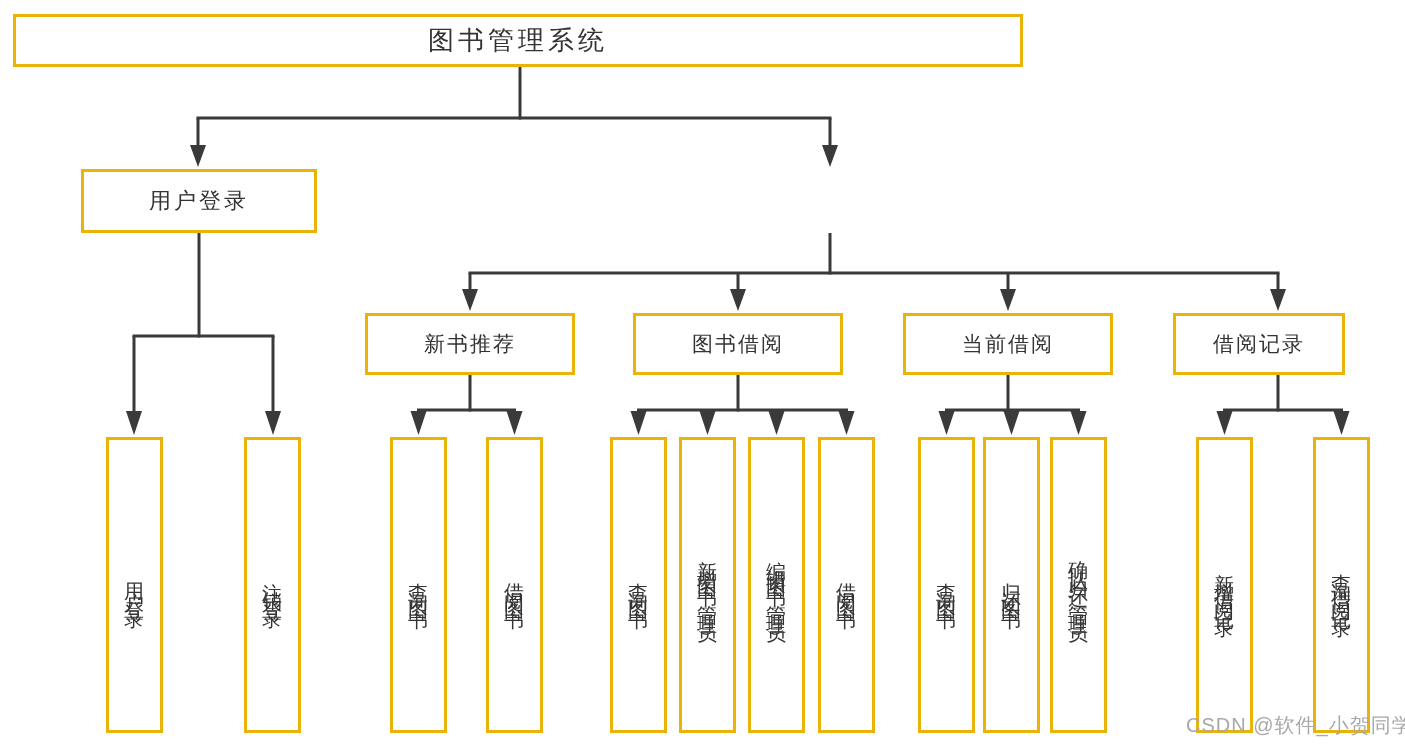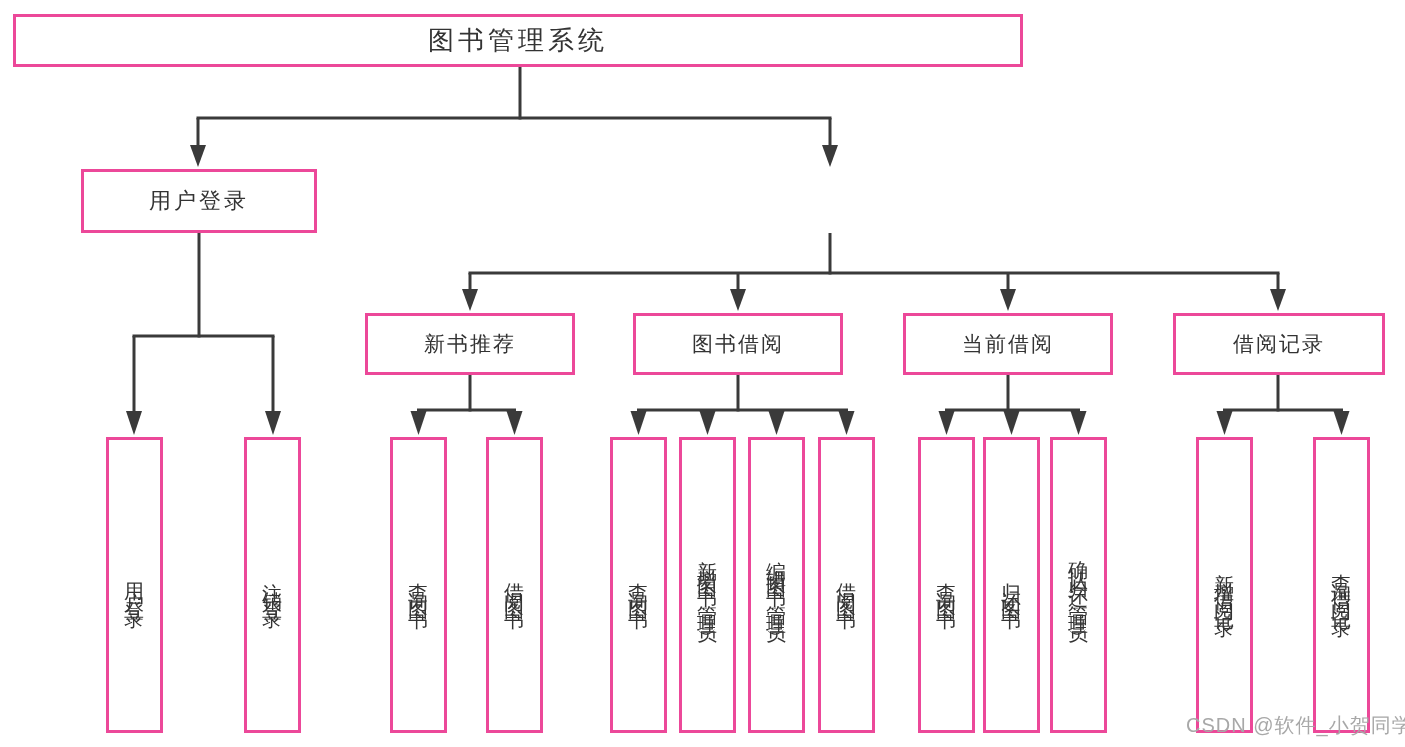--- a/index.html
+++ b/index.html
@@ -29,21 +29,21 @@
     fill: none;
   }
   .ah {
     fill: #3a3a3a;
     stroke: none;
   }
   .node {
     position: absolute;
     box-sizing: border-box;
     background: #ffffff;
-    border: 3px solid #ec4899;
+    border: 3px solid #eab308;
     display: flex;
     align-items: center;
     justify-content: center;
     text-align: center;
     color: #333333;
   }
   .root-label {
     font-size: 26px;
     letter-spacing: 4px;
   }
@@ -149,21 +149,21 @@
 
   <div class="node l3-label" style="left:365px; top:313px; width:210px; height:62px;">
     <span>新书推荐</span>
   </div>
   <div class="node l3-label" style="left:903px; top:313px; width:210px; height:62px;">
     <span>当前借阅</span>
   </div>
   <div class="node l3-label" style="left:633px; top:313px; width:210px; height:62px;">
     <span>图书借阅</span>
   </div>
-  <div class="node l3-label" style="left:1173px; top:313px; width:212px; height:62px;">
+  <div class="node l3-label" style="left:1173px; top:313px; width:172px; height:62px;">
     <span>借阅记录</span>
   </div>
 
   <div class="node leaf" style="left:106px; top:437px; width:57px; height:296px;">
     <span class="v-text">用户登录</span>
   </div>
   <div class="node leaf" style="left:244px; top:437px; width:57px; height:296px;">
     <span class="v-text">注销登录</span>
   </div>
 

